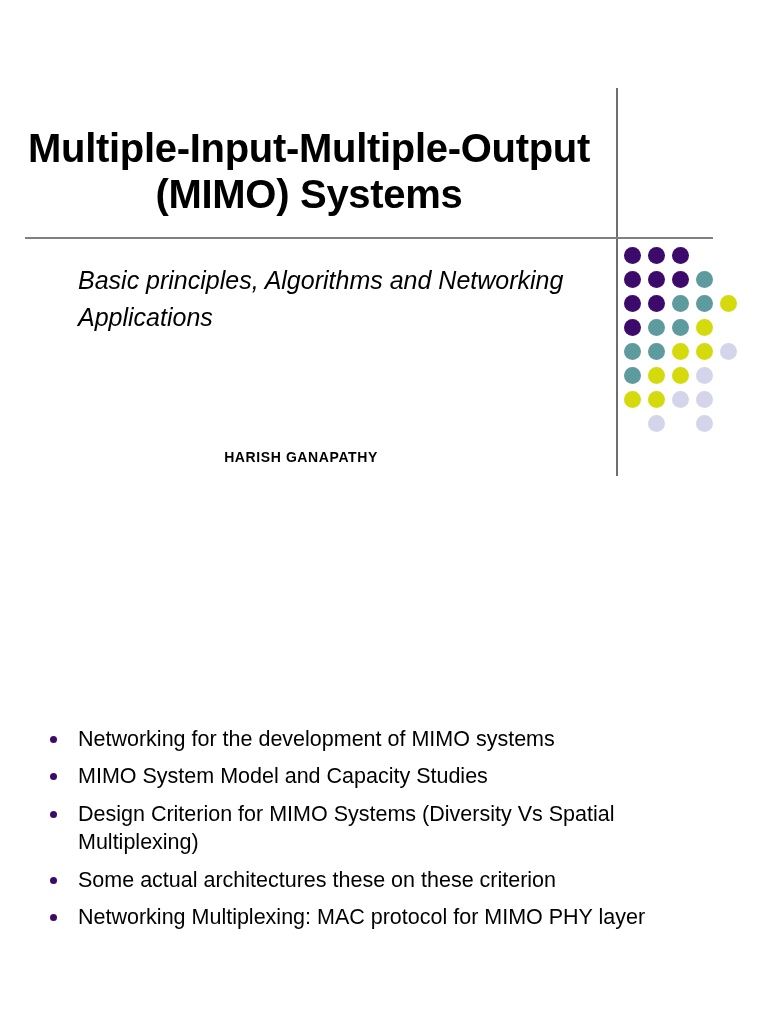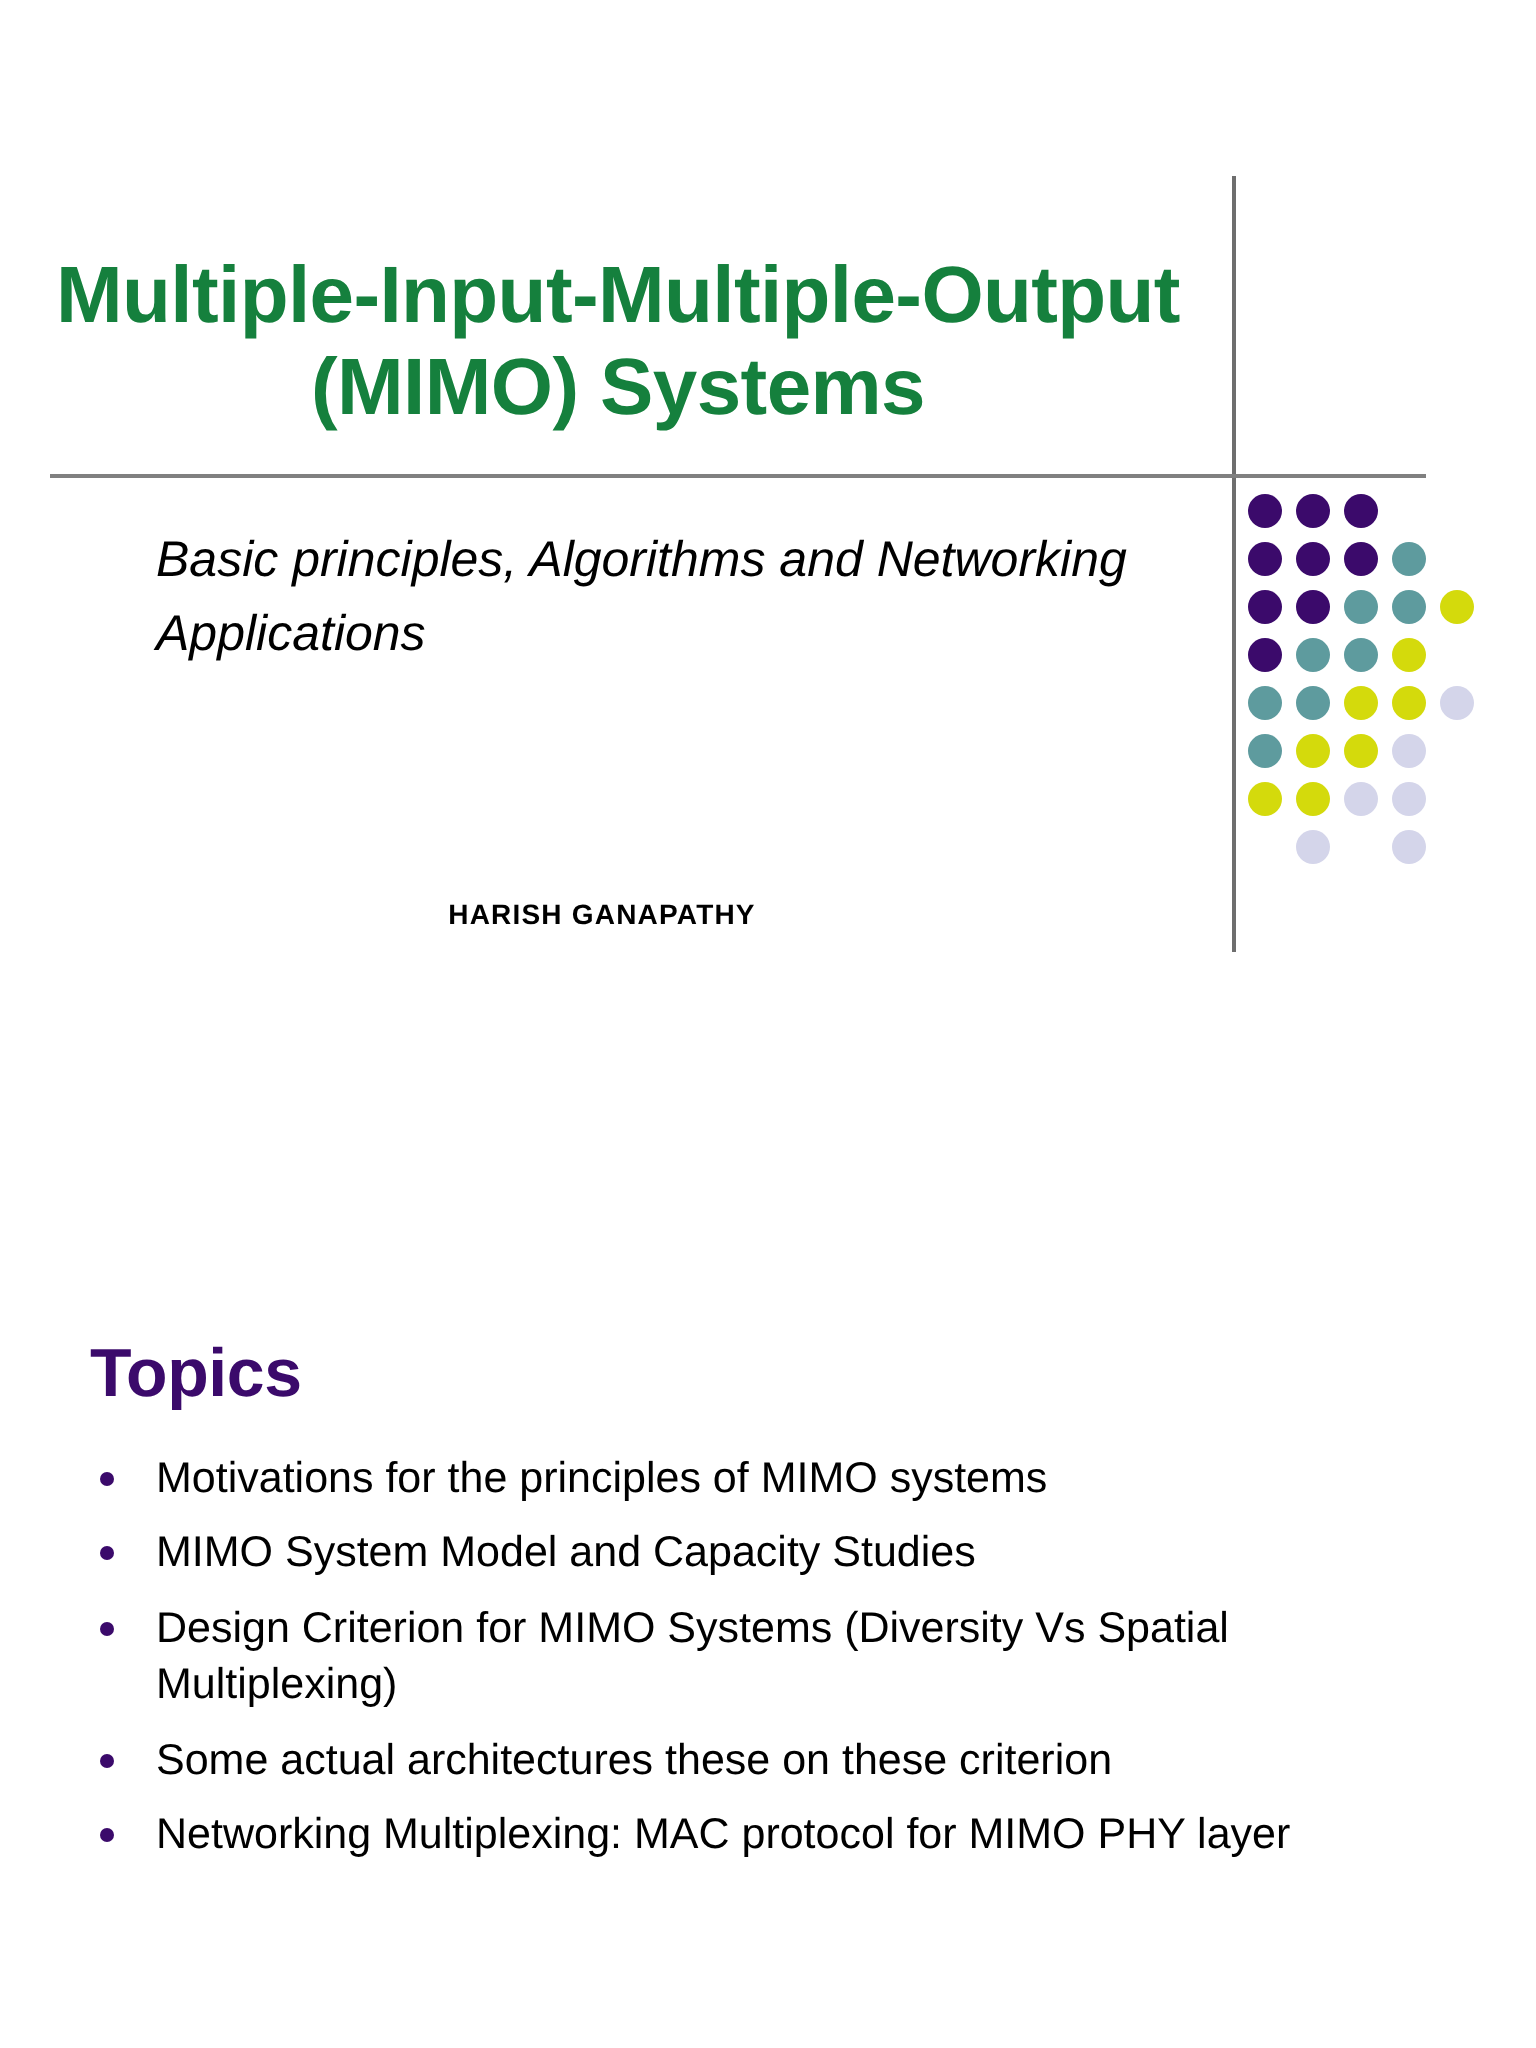--- a/index.html
+++ b/index.html
@@ -26,21 +26,21 @@
 
   .title-heading {
     position: absolute;
     left: 12px;
     top: 98px;
     width: 594px;
     text-align: center;
     font-size: 40px;
     line-height: 1.15;
     font-weight: bold;
-    color: #15803d;
+    color: #000000;
     letter-spacing: -0.3px;
   }
 
   .hrule {
     position: absolute;
     left: 25px;
     top: 237px;
     width: 688px;
     height: 2px;
     background: #808080;
@@ -185,23 +185,22 @@
       <div class="dot" style="width: 17px; height: 17px; left: 48px; top: 144px; background: rgb(212, 213, 234);"></div>
       <div class="dot" style="width: 17px; height: 17px; left: 72px; top: 144px; background: rgb(212, 213, 234);"></div>
       <div class="dot" style="width: 17px; height: 17px; left: 24px; top: 168px; background: rgb(212, 213, 234);"></div>
       <div class="dot" style="width: 17px; height: 17px; left: 72px; top: 168px; background: rgb(212, 213, 234);"></div>
     </div>
 
 </section>
 
 <section id="slide-topics">
 
-  <h2 class="topics-heading">Topics</h2>
 
   <ul class="bullet-list">
-      <li><span class="bullet-dot"></span><span>Motivations for the principles of MIMO systems</span></li>
+      <li><span class="bullet-dot"></span><span>Networking for the development of MIMO systems</span></li>
       <li><span class="bullet-dot"></span><span>MIMO System Model and Capacity Studies</span></li>
       <li><span class="bullet-dot"></span><span>Design Criterion for MIMO Systems (Diversity Vs Spatial Multiplexing)</span></li>
       <li><span class="bullet-dot"></span><span>Some actual architectures these on these criterion</span></li>
       <li><span class="bullet-dot"></span><span>Networking Multiplexing: MAC protocol for MIMO PHY layer</span></li>
     </ul>
 
 </section>
 
 </body></html>

